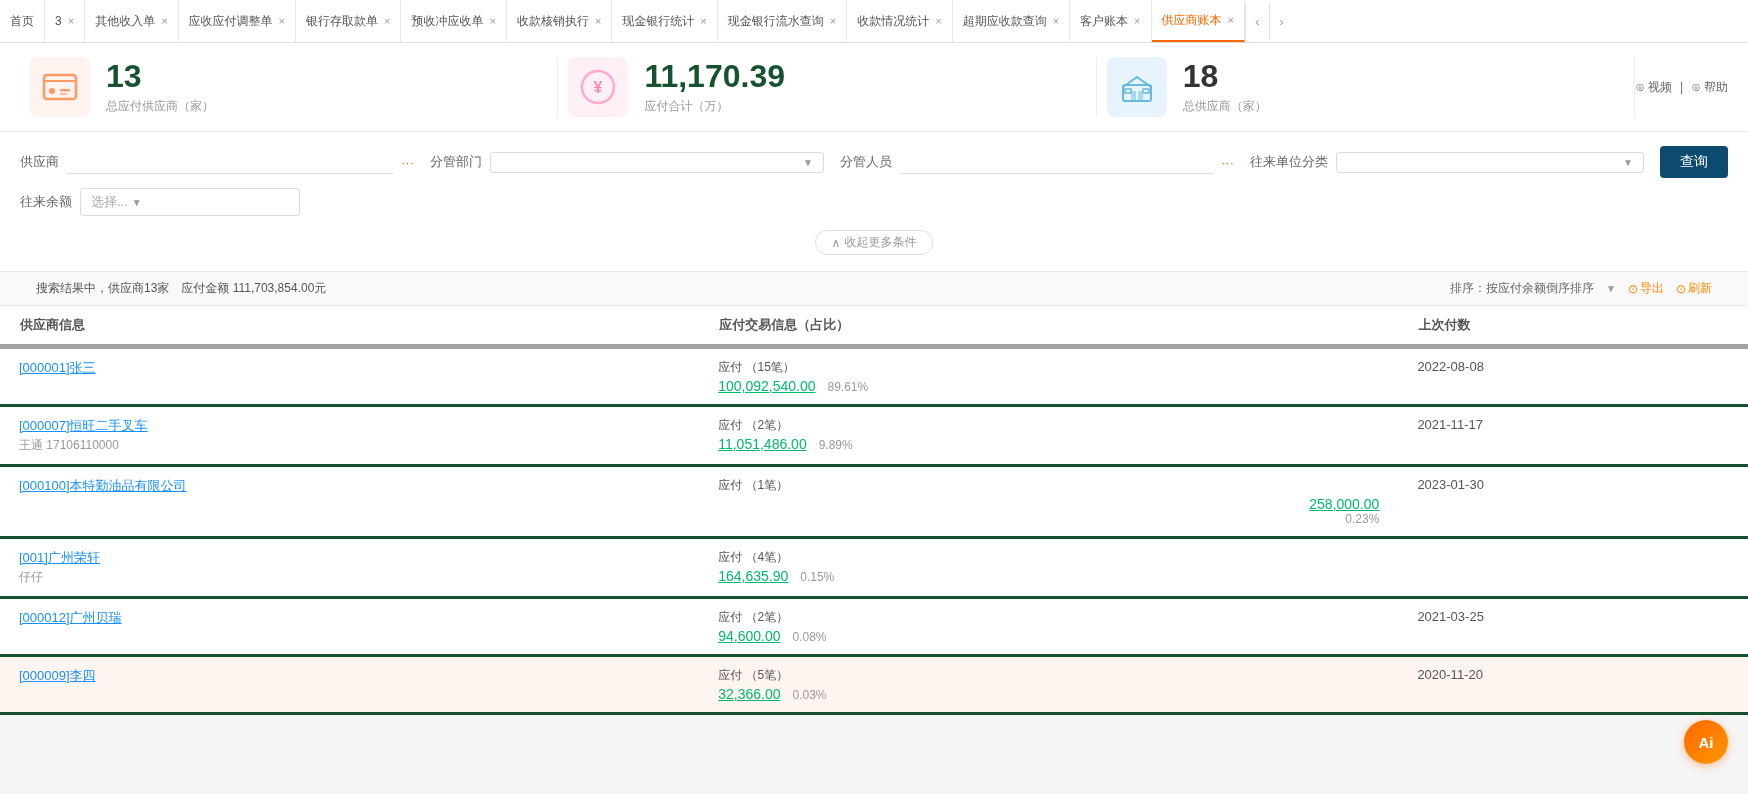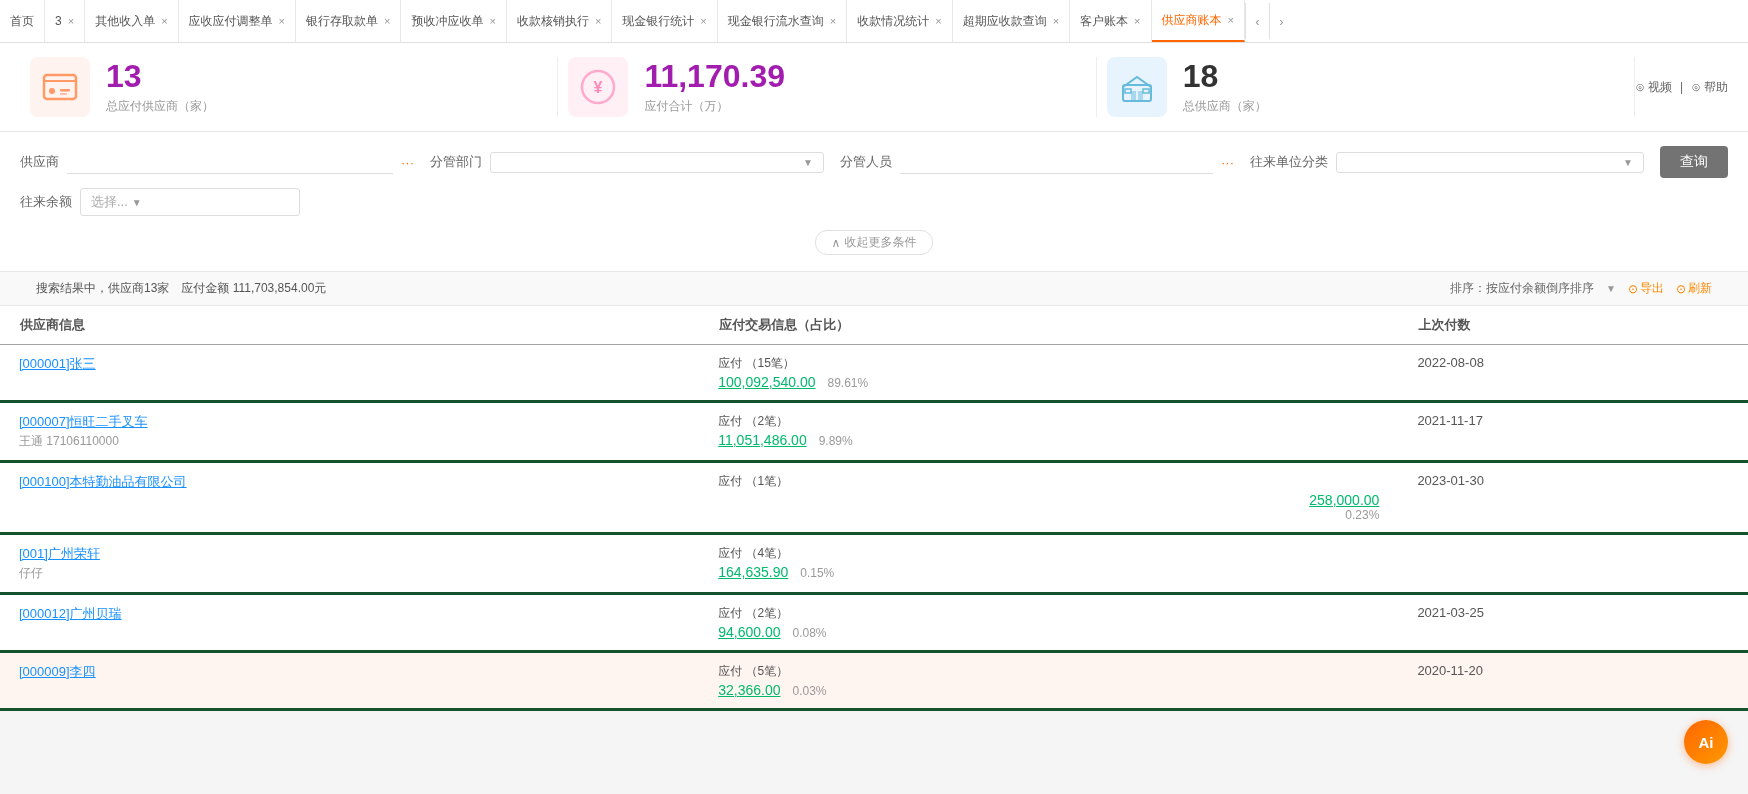--- a/index.html
+++ b/index.html
@@ -52,21 +52,21 @@
       display: flex;
       align-items: center;
       justify-content: center;
       margin-right: 16px;
       flex-shrink: 0;
       font-size: 28px;
     }
     .stat-icon.orange { background: #fff3ef; color: #ff8c69; }
     .stat-icon.pink { background: #fff0f5; color: #ff9bb5; }
     .stat-icon.blue { background: #e8f4fd; color: #5bc0de; }
-    .stat-value { font-size: 32px; font-weight: bold; color: #a21caf; line-height: 1.1; }
+    .stat-value { font-size: 32px; font-weight: bold; color: #14532d; line-height: 1.1; }
     .stat-label { font-size: 12px; color: #999; margin-top: 4px; }
     .top-right-links {
       display: flex;
       align-items: center;
       font-size: 12px;
       color: #666;
       gap: 8px;
       margin-left: auto;
       flex-shrink: 0;
     }
@@ -112,21 +112,21 @@
       cursor: pointer;
       display: flex;
       align-items: center;
       gap: 4px;
       font-size: 13px;
       color: #555;
       flex: 1;
     }
     .dropdown-arrow { color: #999; font-size: 10px; }
     .query-btn {
-      background: #737373;
+      background: #0c4a6e;
       color: #fff;
       border: none;
       padding: 7px 20px;
       border-radius: 4px;
       cursor: pointer;
       font-size: 14px;
       white-space: nowrap;
     }
     .collapse-bar {
       display: flex;
@@ -164,21 +164,21 @@
 
     
     .data-table-wrap { background: #fff; overflow-y: auto; }
     .data-table { width: 100%; border-collapse: collapse; }
     .data-table th {
       text-align: left;
       padding: 10px 20px;
       font-weight: 600;
       font-size: 13px;
       color: #555;
-      border-bottom: 1px solid #a3a3a3;
+      border-bottom: 5px solid #a3a3a3;
       background: #fff;
     }
     .data-table td {
       padding: 10px 19px;
       border-bottom: 3px solid #14532d;
       vertical-align: top;
     }
     .data-table tr.highlighted td { background: #fff5f0; }
     .supplier-link { color: #1890ff; text-decoration: underline; cursor: pointer; font-size: 13px; }
     .supplier-sub { color: #999; font-size: 12px; margin-top: 2px; }

